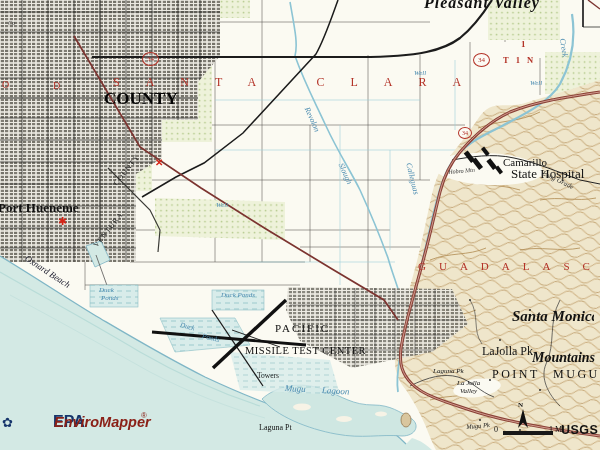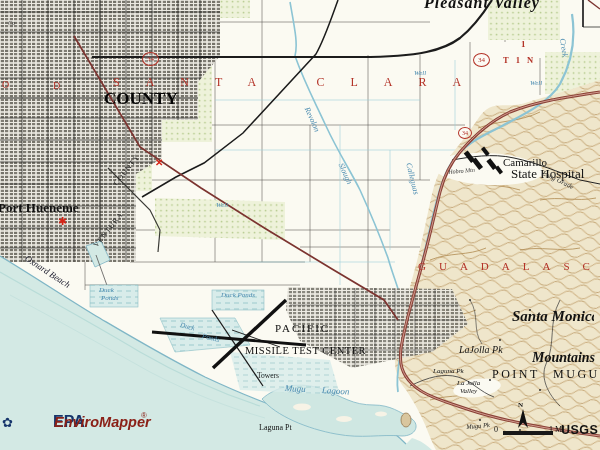--- a/index.html
+++ b/index.html
@@ -261,21 +261,21 @@
 <div class="lbl blue" style="left:181px;top:322px;font-size:7px;transform:rotate(14deg);">Duck</div>
 <div class="lbl blue" style="left:203px;top:333px;font-size:7px;transform:rotate(14deg);">Ponds</div>
 <div class="lbl" style="left:275px;top:323px;font-size:11px;letter-spacing:2px;">PACIFIC</div>
 <div class="lbl" style="left:245px;top:346px;font-size:10.5px;letter-spacing:0.5px;">MISSILE TEST CENTER</div>
 <div class="lbl" style="left:257px;top:372px;font-size:7.5px;color:#222;">Towers</div>
 <div class="lbl blue" style="left:285px;top:384px;font-size:9px;word-spacing:14px;transform:rotate(3deg);">Mugu Lagoon</div>
 <div class="lbl" style="left:259px;top:424px;font-size:8px;">Laguna Pt</div>
 <div class="lbl clip" style="left:512px;top:309px;font-size:15px;font-weight:bold;font-style:italic;width:82px;">Santa Monica</div>
 <div class="lbl clip" style="left:532px;top:351px;font-size:14px;font-weight:bold;font-style:italic;width:66px;">Mountains</div>
 <div class="lbl" style="left:492px;top:368px;font-size:12px;letter-spacing:2.5px;word-spacing:8px;">POINT MUGU</div>
-<div class="lbl" style="left:459px;top:345px;font-size:10px;font-style:italic;">LaJolla Pk</div>
+<div class="lbl" style="left:482px;top:345px;font-size:12px;">LaJolla Pk</div>
 <div class="lbl" style="left:433px;top:368px;font-size:7px;font-style:italic;">Laguna Pk</div>
 <div class="lbl" style="left:457px;top:380px;font-size:7px;font-style:italic;">La Jolla</div>
 <div class="lbl" style="left:460px;top:388px;font-size:7px;font-style:italic;">Valley</div>
 <div class="lbl" style="left:466px;top:424px;font-size:6.5px;font-style:italic;transform:rotate(-5deg);">Mugu Pk</div>
 <div class="lbl red" style="left:521px;top:40px;font-size:9px;font-weight:bold;">1</div>
 <div class="lbl red" style="left:503px;top:56px;font-size:8.5px;font-weight:bold;letter-spacing:2.5px;">T 1 N</div>
 
 <div class="shield" style="left:142px;top:52px;width:15px;height:12px;font-size:7px;line-height:12px;">
   <span>34</span></div>
 <div class="shield" style="left:473px;top:53px;width:15px;height:12px;font-size:7px;line-height:12px;">

